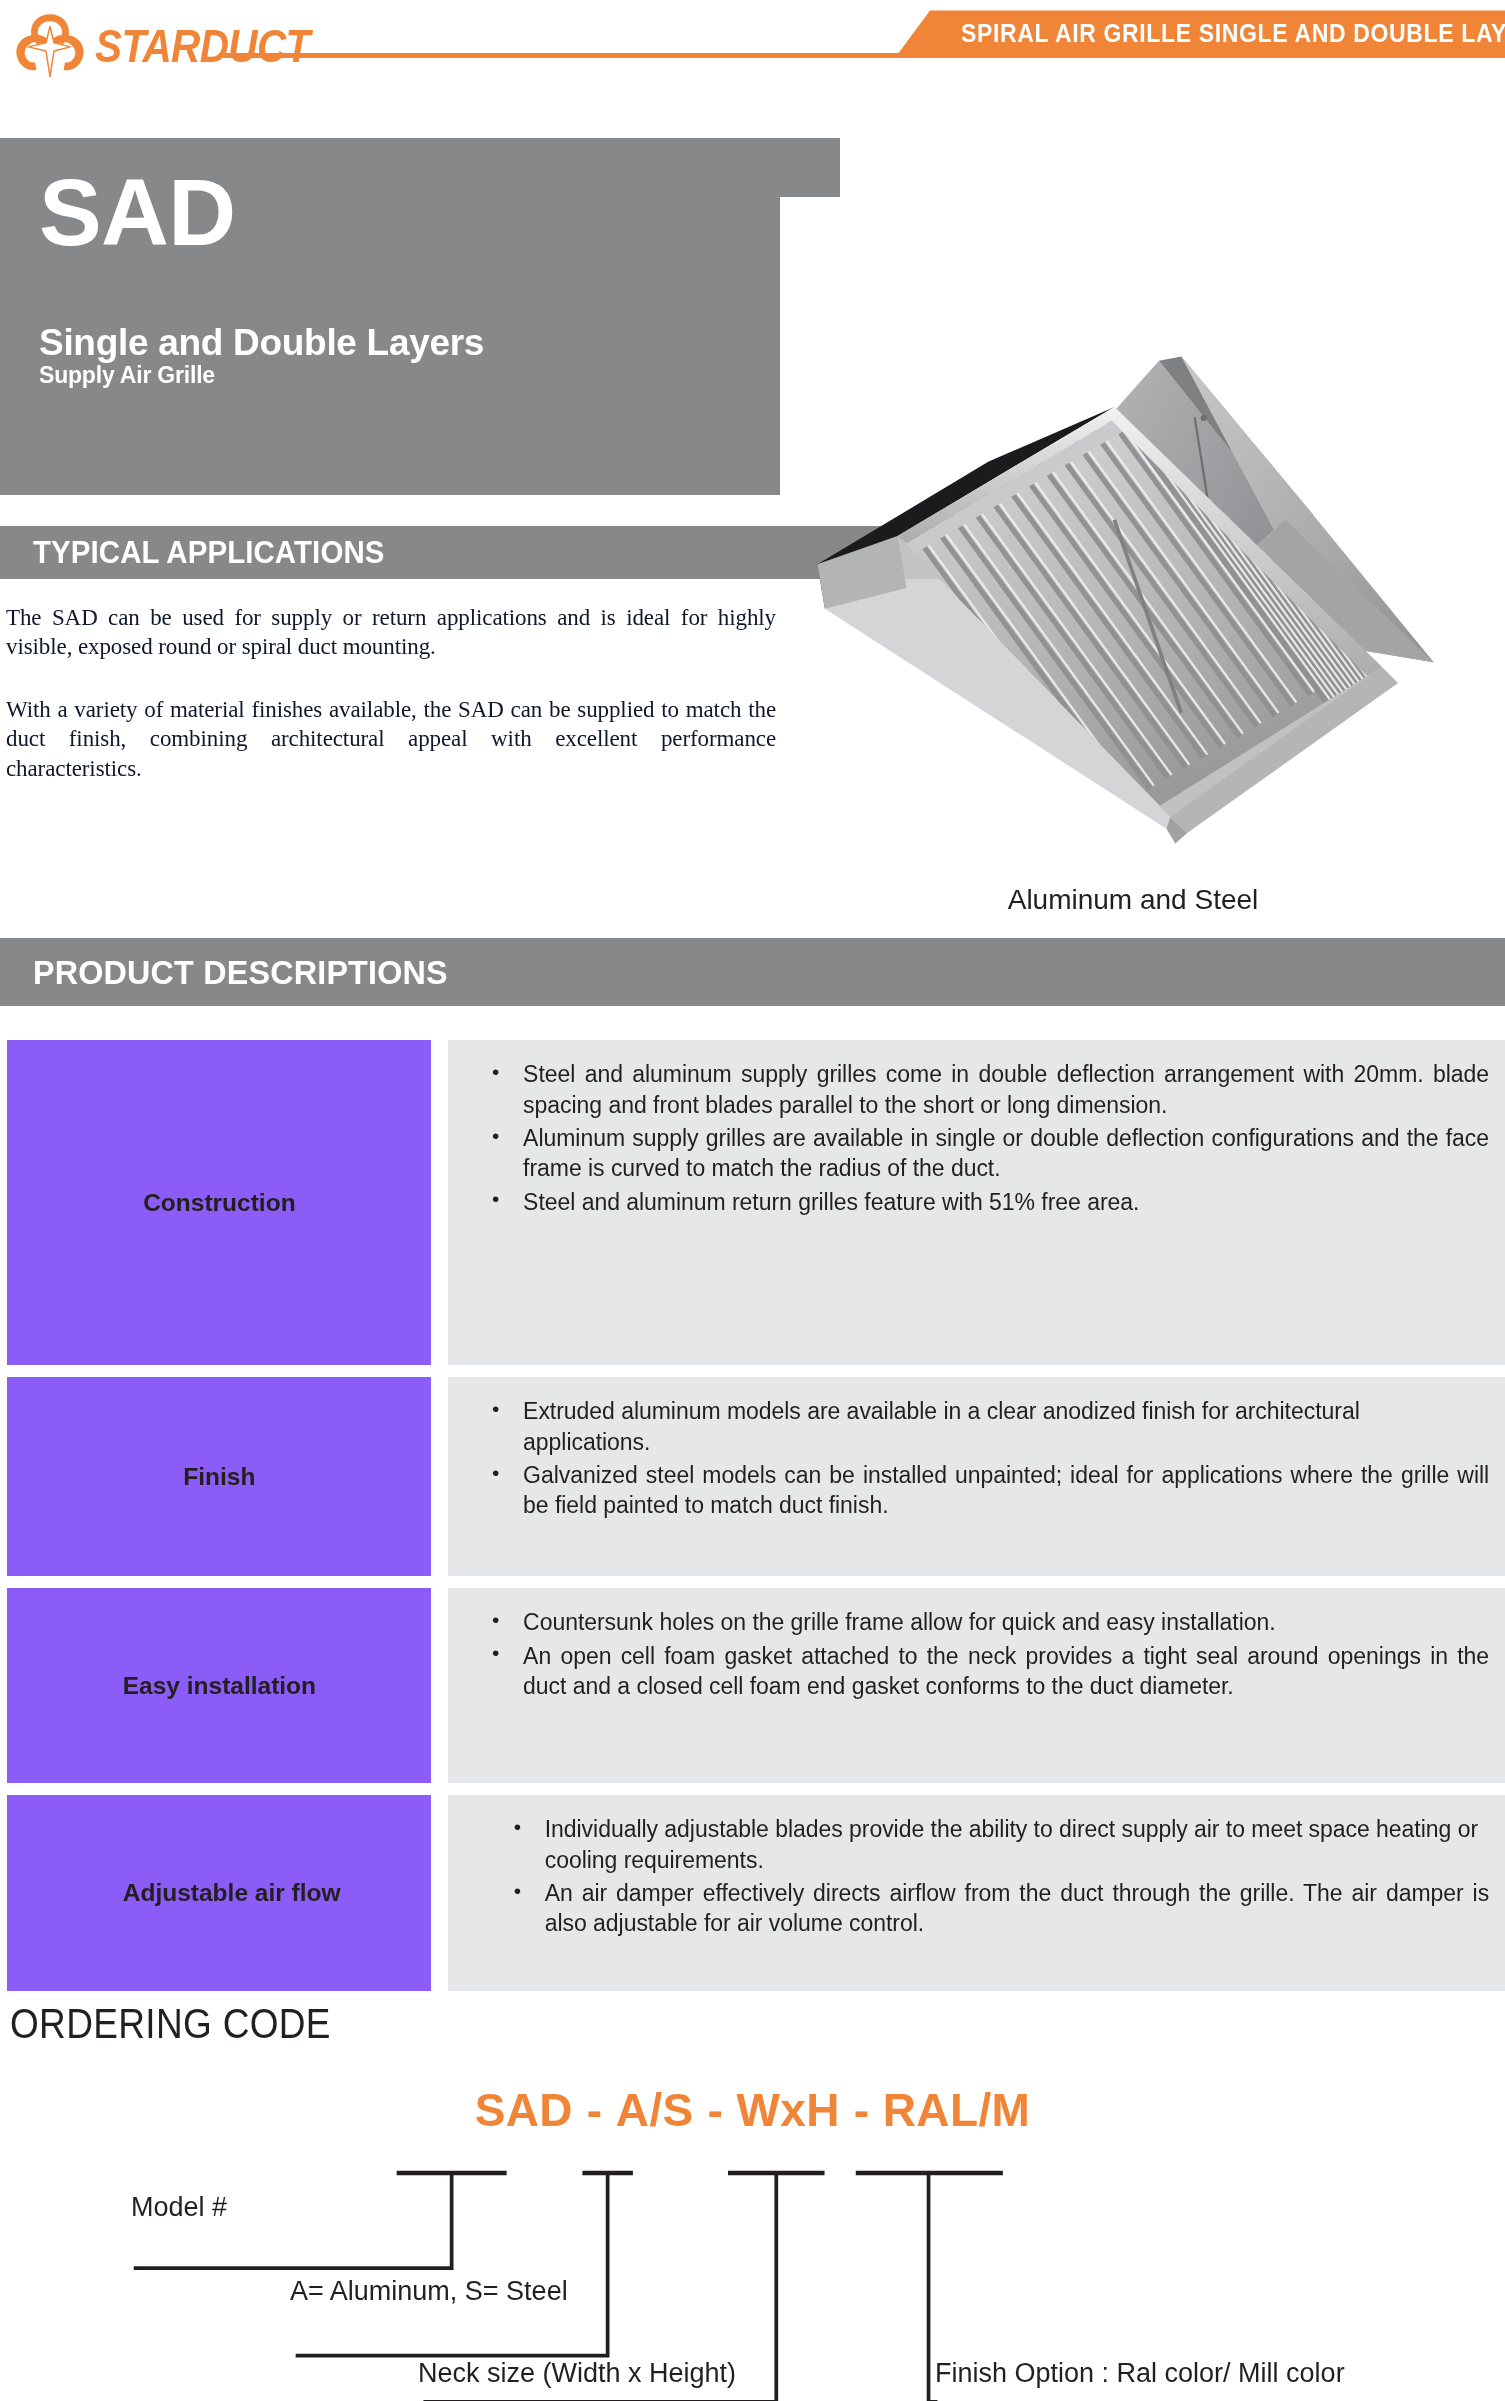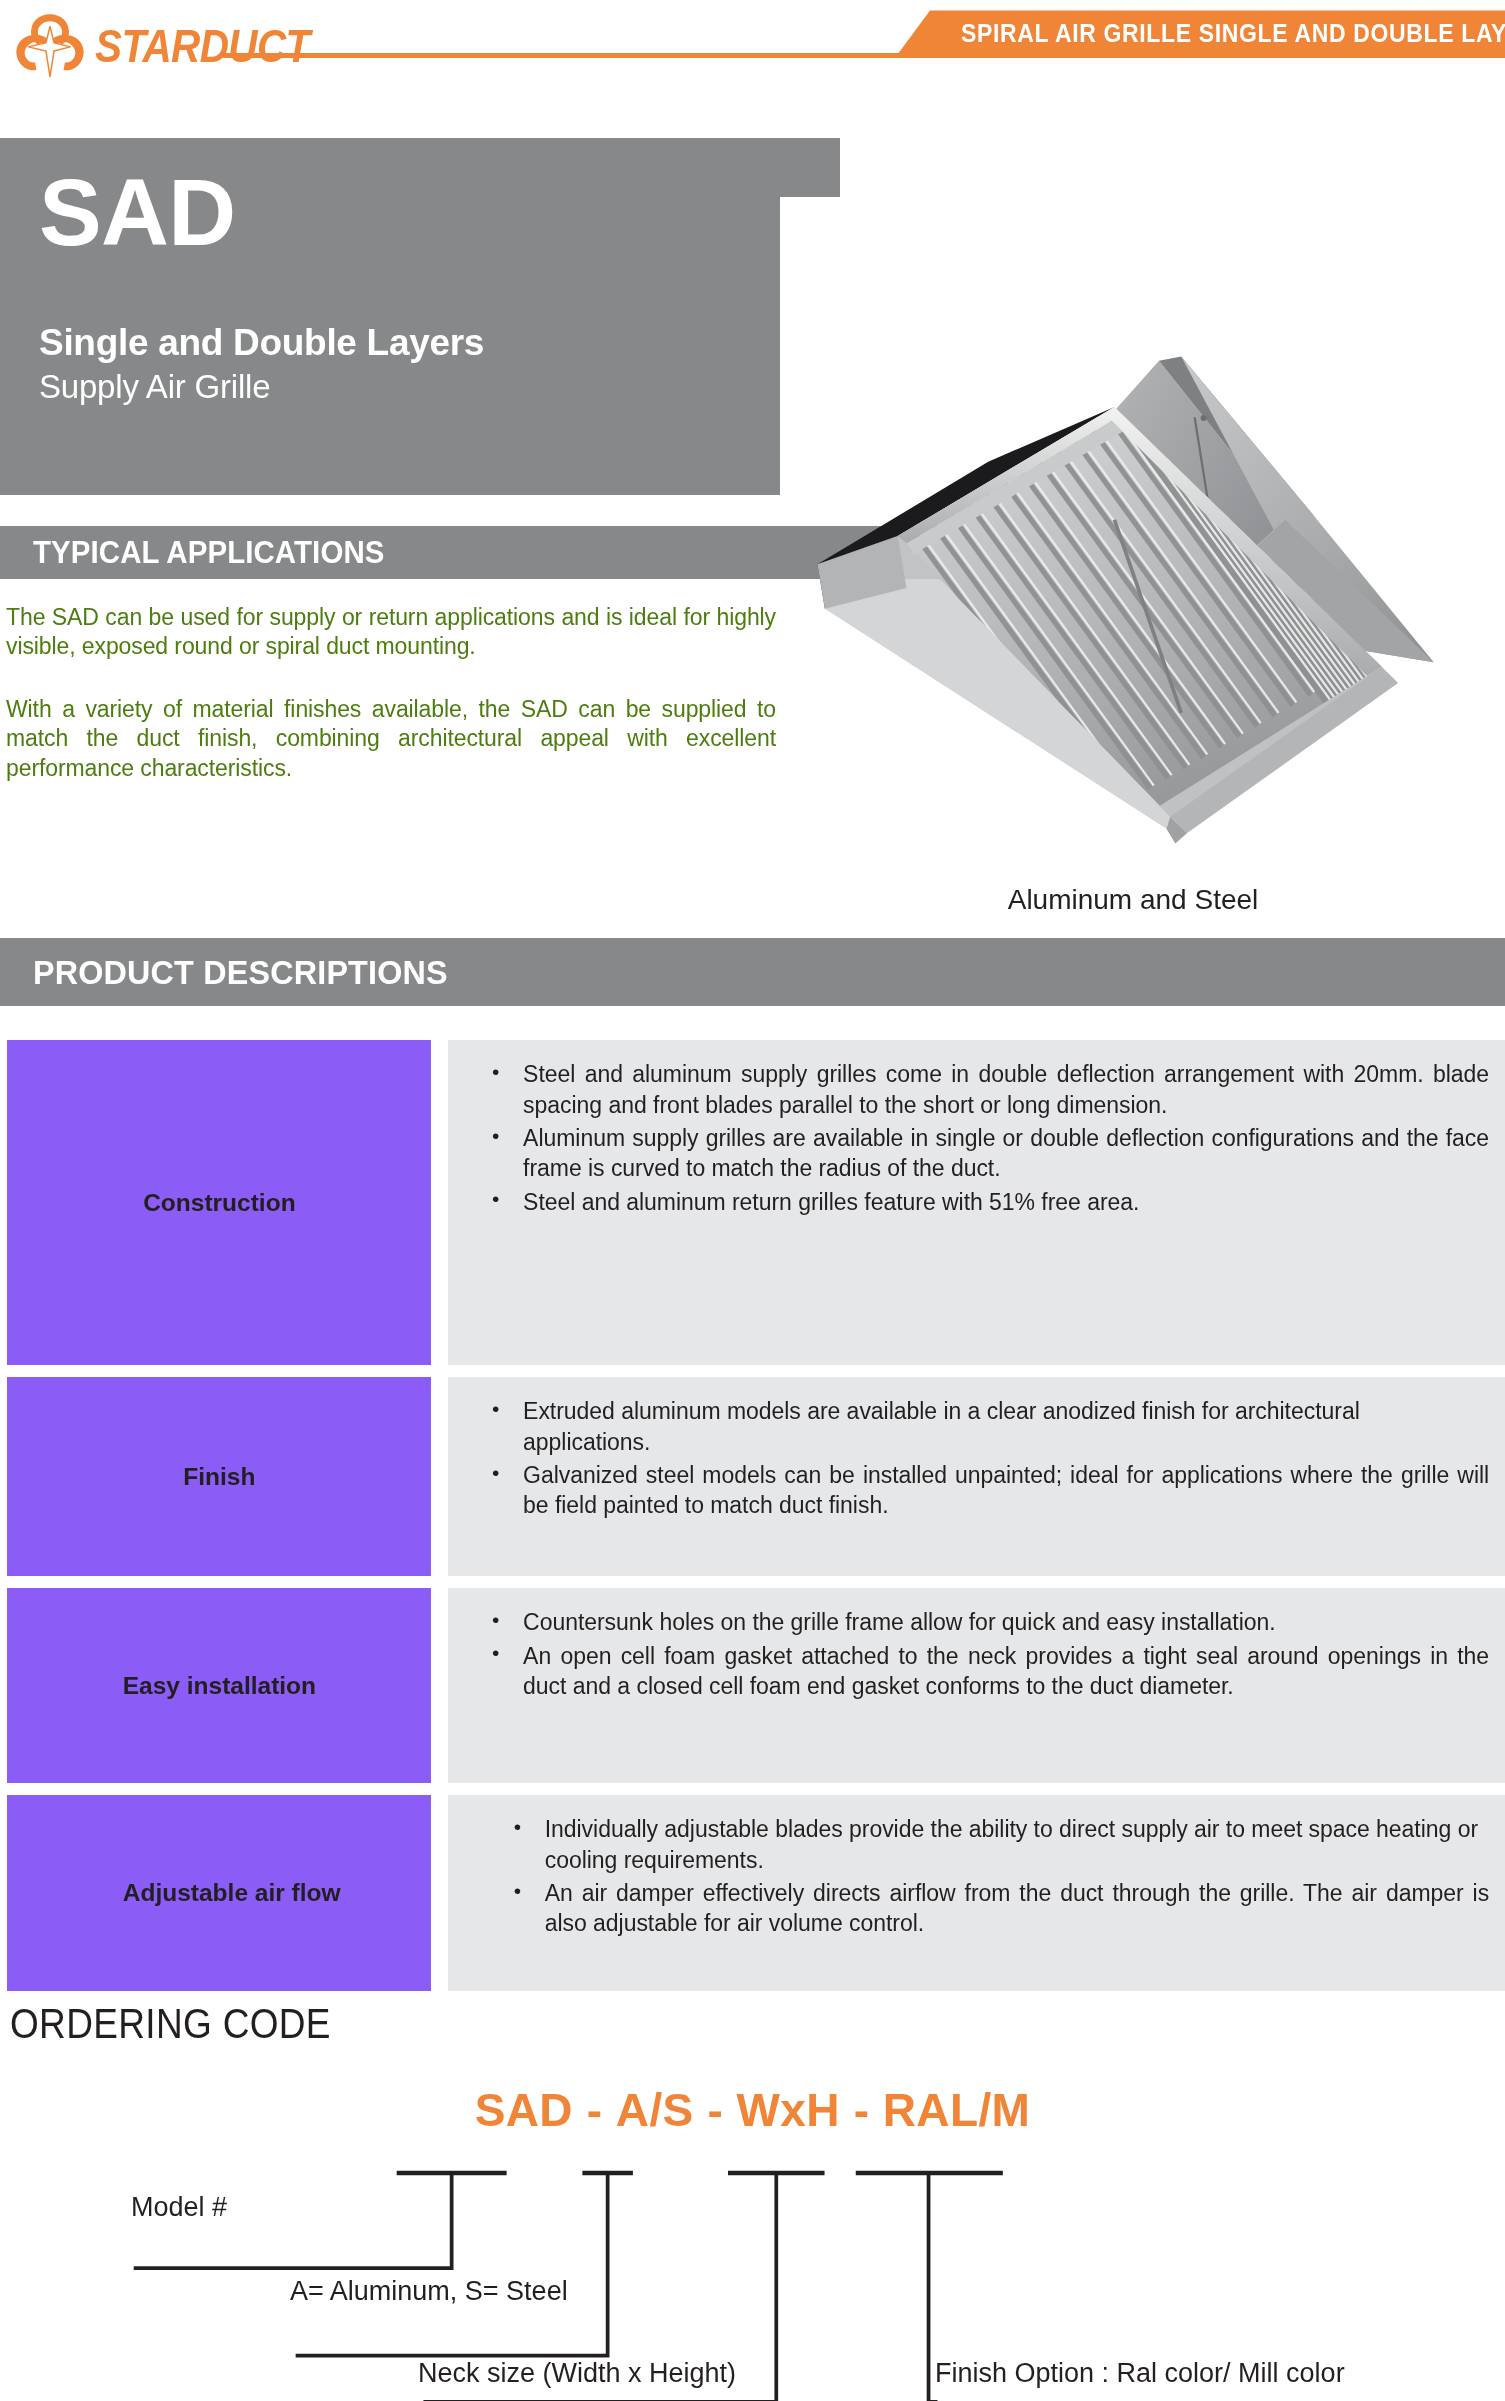--- a/index.html
+++ b/index.html
@@ -28,31 +28,31 @@
      color:#fff; font-weight:bold; font-size:25px; letter-spacing:0.7px;
      transform:scaleX(0.92); transform-origin:left center; margin-left:65px; white-space:nowrap;}
 
   
   .hero-wide { position:absolute; left:0; top:138px; width:840px; height:59px; background:#878889; }
   .hero-main { position:absolute; left:0; top:138px; width:780px; height:357px; background:#878889; }
   .hero-text { position:absolute; left:39px; top:168px; width:728px; color:#fff; }
   .hero-code { font-size:94px; font-weight:bold; line-height:0.96; letter-spacing:-0.7px;
       font-family:"Liberation Sans","DejaVu Sans",sans-serif; }
   .hero-sub1 { font-size:37px; font-weight:bold; margin-top:65px; line-height:1.08; letter-spacing:-0.3px;}
-  .hero-sub2 { font-size:33px; font-weight:normal; margin-top:6px; line-height:1.1; letter-spacing:-0.2px;}
+  .hero-sub2 { font-size:23px; font-weight:bold; margin-top:0; line-height:1.1; letter-spacing:-0.2px;}
 
   
   .ta-band { position:absolute; left:0; top:526px; width:944px; height:53px; background:#878889; }
   .ta-band span { position:absolute; left:33px; top:50%; transform:translateY(-50%) scaleX(0.95); transform-origin:left center;
       color:#fff; font-size:31px; font-weight:bold; letter-spacing:0.1px; white-space:nowrap;
       font-family:"Liberation Sans","DejaVu Sans",sans-serif;}
 
   .ta-body { position:absolute; left:6px; top:603px; width:770px; }
-  .ta-body p { font-size:23px; line-height:1.28; color:#4d7c0f; text-align:justify;
-      font-family:Liberation Sans, sans-serif; letter-spacing:-0.1px;}
+  .ta-body p { font-size:23px; line-height:1.28; color:#0f172a; text-align:justify;
+      font-family:Liberation Serif, serif; letter-spacing:-0.1px;}
   .ta-body p.gap { margin-top:33px; }
 
   
   .prod-img { position:absolute; left:765px; top:297px; width:736px; height:594px; }
   .prod-caption { position:absolute; left:765px; top:884px; width:736px; text-align:center;
       font-size:28px; color:#231f20; font-family:Liberation Sans, sans-serif;}
 
   
   .pd-band { position:absolute; left:0; top:938px; width:1505px; height:68px; background:#878889; }
   .pd-band span { position:absolute; left:33px; top:50%; transform:translateY(-50%) scaleX(0.95); transform-origin:left center;

